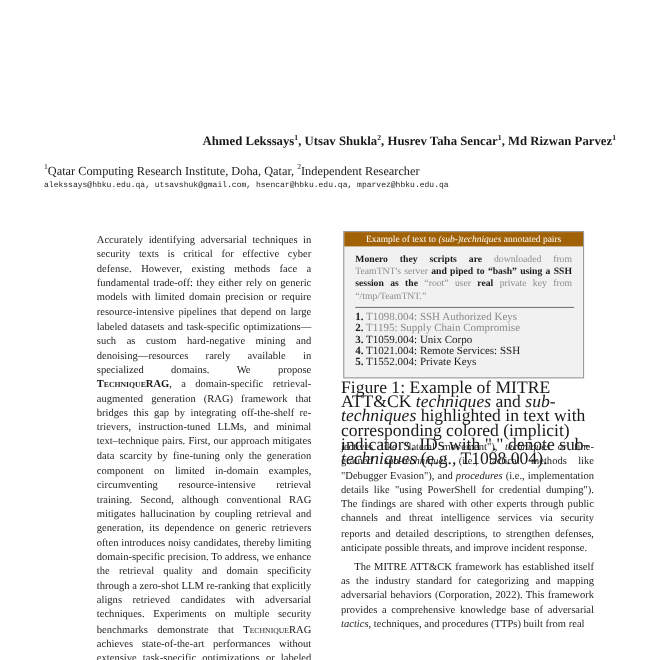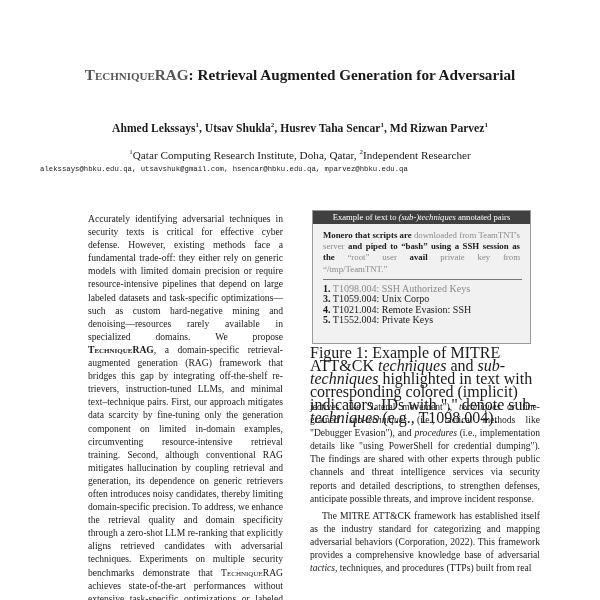--- a/index.html
+++ b/index.html
@@ -6,45 +6,45 @@
   body {
     width: 600px; height: 600px; overflow: hidden; position: relative;
     font-family: "Liberation Serif", "DejaVu Serif", serif; color: #1a1a1a;
   }
   .title {
     position: absolute; left: 40px; top: 66px; width: 520px;
     text-align: center; font-weight: bold; font-size: 15.2px; line-height: 18px;
   }
   .title .sc { font-variant: small-caps; color: #555; }
   .authors {
-    position: absolute; left: 40px; top: 121px; width: 520px; text-align: center;
+    position: absolute; left: 40px; top: 121px; width: 520px; text-align: right;
     font-weight: bold; font-size: 11.6px;
   }
   .affil {
-    position: absolute; left: 40px; top: 148px; width: 520px; text-align: center;
+    position: absolute; left: 40px; top: 148px; width: 520px; 
     font-size: 11.2px;
   }
   .emails {
     position: absolute; left: 40px; top: 165px; width: 520px; 
     font-family: "Liberation Mono", "DejaVu Sans Mono", monospace; font-size: 7.3px;
   }
   sup { font-size: 7px; }
   .col-left { position: absolute; left: 88px; top: 212px; width: 195px; }
   .abstract-title { text-align: center; font-weight: bold; font-size: 10.6px; margin-bottom: 8px; }
   .para {
     font-size: 9.6px; line-height: 13.1px; text-align: justify; margin: 0;
     hyphens: manual;
   }
   .right-text { position: absolute; left: 310px; top: 400px; width: 230px; }
   .fig-box {
     position: absolute; left: 312px; top: 210px; width: 217px; height: 132px;
     border: 1px solid #999; background: #f1f1f1;
   }
   .fig-bar {
-    background: #404040; color: #fff; font-size: 8.6px; text-align: center;
+    background: #a16207; color: #fff; font-size: 8.6px; text-align: center;
     height: 13px; line-height: 13px;
   }
   .fig-sentence {
     padding: 6px 10px 0 10px; font-size: 8.8px; line-height: 11.2px; text-align: justify;
   }
   .hl { color: #8a8a8a; font-weight: normal; }
   .bk { font-weight: bold; }
   .fig-sep { margin: 4px 8px 4px 10px; border-top: 1px solid #777; }
   .fig-list { padding: 0 10px; font-size: 10px; line-height: 10.4px; }
   .fig-list .num { font-weight: bold; }
@@ -52,21 +52,20 @@
   .caption {
     position: absolute; left: 310px; top: 346px; width: 230px;
     font-size: 16px; line-height: 13.1px; text-align: left;
   }
   .indent { text-indent: 12px; margin-top: 4px; }
 </style>
 </head>
 <body>
 
 <div class="title">
-  <div><span class="sc">TechniqueRAG</span><span>: Retrieval Augmented Generation for Adversarial</span></div>
 </div>
 
 <div class="authors">
   <span>Ahmed Lekssays</span><sup>1</sup>,
   <span>Utsav Shukla</span><sup>2</sup>,
   <span>Husrev Taha Sencar</span><sup>1</sup>,
   <span>Md Rizwan Parvez</span><sup>1</sup>
 </div>
 
 <div class="affil">
@@ -74,26 +73,27 @@
 </div>
 
 <div class="emails">alekssays@hbku.edu.qa, utsavshuk@gmail.com, hsencar@hbku.edu.qa, mparvez@hbku.edu.qa</div>
 
 <div class="col-left">
   <p class="para"><span>Accurately identifying adversarial techniques in security texts is critical for effective cy­ber defense. However, existing methods face a fundamental trade-off: they either rely on generic models with limited domain precision or require resource-intensive pipelines that de­pend on large labeled datasets and task-specific optimizations—such as custom hard-negative mining and denoising—resources rarely avail­able in specialized domains. We propose </span><b style="font-variant:small-caps">TechniqueRAG</b><span>, a domain-specific retrieval-augmented generation (RAG) framework that bridges this gap by integrating off-the-shelf re­trievers, instruction-tuned LLMs, and minimal text–technique pairs. First, our approach miti­gates data scarcity by fine-tuning only the gen­eration component on limited in-domain exam­ples, circumventing resource-intensive retrieval training. Second, although conventional RAG mitigates hallucination by coupling retrieval and generation, its dependence on generic retrievers often introduces noisy candidates, thereby limiting domain-specific precision. To address, we enhance the retrieval quality and domain specificity through a zero-shot LLM re-ranking that explicitly aligns retrieved candi­dates with adversarial techniques. Experiments on multiple security benchmarks demonstrate that </span><span style="font-variant:small-caps">TechniqueRAG</span><span> achieves state-of-the-art performances without extensive task-specific optimizations or labeled data, while</span></p>
 </div>
 
 <div class="fig-box">
   <div class="fig-bar"><span>Example of text to </span><i>(sub-)techniques</i><span> annotated pairs</span></div>
-  <div class="fig-sentence"><span class="bk">Monero that scripts are </span><span class="hl">downloaded from TeamTNT's server</span><span class="bk"> and piped to “bash” using a SSH session as the </span><span class="hl">“root” user</span><span class="bk"> avail </span><span class="hl">private key from “/tmp/TeamTNT.”</span></div>
+  <div class="fig-sentence"><span class="bk">Monero they scripts are </span><span class="hl">downloaded from TeamTNT's server</span><span class="bk"> and piped to “bash” using a SSH session as the </span><span class="hl">“root” user</span><span class="bk"> real </span><span class="hl">private key from “/tmp/TeamTNT.”</span></div>
   <div class="fig-sep"></div>
   <div class="fig-list">
     <div><span class="num">1.</span> <span class="muted">T1098.004: SSH Authorized Keys</span></div>
+    <div><span class="num">2.</span> <span class="muted">T1195: Supply Chain Compromise</span></div>
     <div><span class="num">3.</span> <span>T1059.004: Unix Corpo</span></div>
-    <div><span class="num">4.</span> <span>T1021.004: Remote Evasion: SSH</span></div>
+    <div><span class="num">4.</span> <span>T1021.004: Remote Services: SSH</span></div>
     <div><span class="num">5.</span> <span>T1552.004: Private Keys</span></div>
   </div>
 </div>
 
 <div class="caption"><span>Figure 1: Example of MITRE ATT&amp;CK </span><i>techniques</i><span> and </span><i>sub-techniques</i><span> highlighted in text with corresponding colored (implicit) indicators. IDs with "." denote sub-</span><i>techniques</i><span> (e.g., T1098.004).</span></div>
 
 <div class="right-text">
   <p class="para"><span>jectives like "lateral movement"), </span><i>techniques</i><span> or fine-grained </span><i>sub-techniques</i><span> (i.e., tactical methods like "Debugger Evasion"), and </span><i>procedures</i><span> (i.e., im­plementation details like "using PowerShell for cre­dential dumping"). The findings are shared with other experts through public channels and threat in­telligence services via security reports and detailed descriptions, to strengthen defenses, anticipate pos­sible threats, and improve incident response.</span></p>
   <p class="para indent"><span>The MITRE ATT&amp;CK framework has estab­lished itself as the industry standard for catego­rizing and mapping adversarial behaviors (Corpo­ration, 2022). This framework provides a com­prehensive knowledge base of adversarial </span><i>tactics</i><span>, techniques, and procedures (TTPs) built from real</span></p>
 </div>

